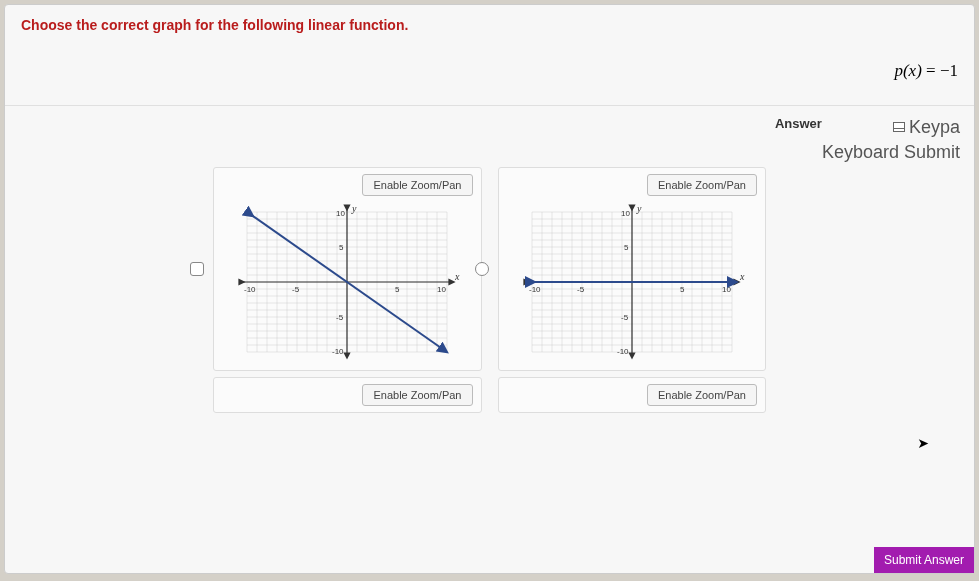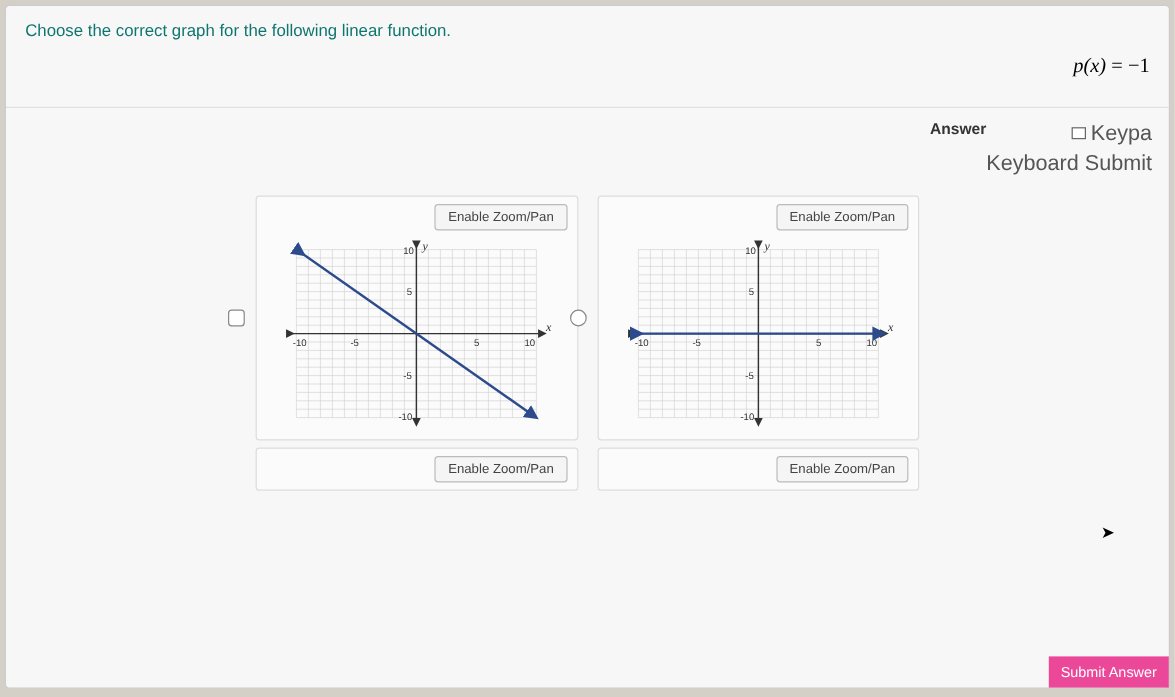--- a/index.html
+++ b/index.html
@@ -18,23 +18,23 @@
   margin: 4px;
   min-height: 570px;
   position: relative;
 }
 .question-section {
   padding: 12px 16px;
   border-bottom: 1px solid #e0e0e0;
 }
 .question-text {
   font-size: 14px;
-  font-weight: normal;
-  color: #0f766e;
-  margin-bottom: 0;
+  font-weight: bold;
+  color: #b91c1c;
+  margin-bottom: 16px;
 }
 .equation-row {
   text-align: right;
   padding: 12px 0;
 }
 .equation {
   font-family: "Times New Roman", serif;
   font-size: 17px;
   font-style: italic;
 }
@@ -67,21 +67,21 @@
   height: 10px;
   border: 1px solid #666;
   background: linear-gradient(to bottom, #fff 0%, #fff 33%, #666 33%, #666 40%, #fff 40%, #fff 66%, #666 66%, #666 73%, #fff 73%);
 }
 .graph-grid {
   display: grid;
   grid-template-columns: 1fr 1fr;
   column-gap: 16px;
   row-gap: 6px;
   width: 553px;
-  margin: 16px auto 0 auto;
+  margin: 4px auto 0 auto;
 }
 .graph-card {
   background: #fbfbfb;
   border: 1px solid #ddd;
   border-radius: 3px;
   padding: 6px;
   position: relative;
   display: flex;
   flex-direction: column;
   align-items: center;
@@ -123,21 +123,21 @@
 .axis-line { stroke: #333; stroke-width: 1.2; }
 .plot-line { stroke: #2c4a8c; stroke-width: 2; }
 .tick-label { font-size: 8px; font-family: Arial; fill: #333; }
 .axis-label { font-size: 10px; font-family: "Times New Roman", serif; font-style: italic; fill: #333; }
 .arrowhead { fill: #333; }
 .arrowhead-blue { fill: #2c4a8c; }
 .submit-btn {
   position: absolute;
   bottom: 0;
   right: 0;
-  background: #ec4899;
+  background: #a21caf;
   color: #fff;
   font-size: 12px;
   padding: 6px 10px;
   border: none;
 }
 .cursor-overlay {
   position: absolute;
   right: 50px;
   bottom: 130px;
   font-size: 14px;

